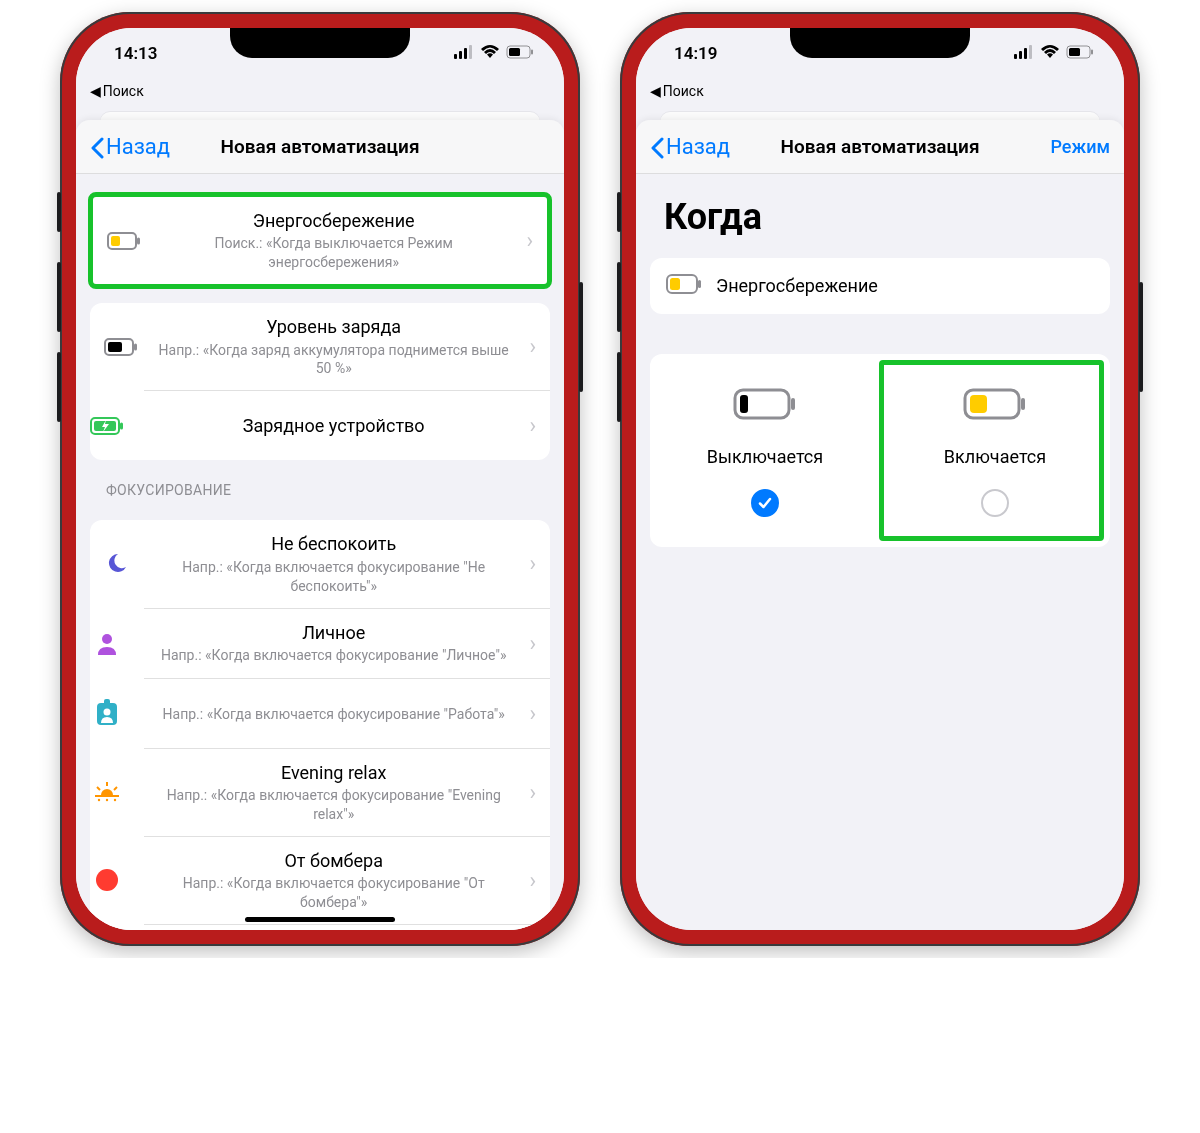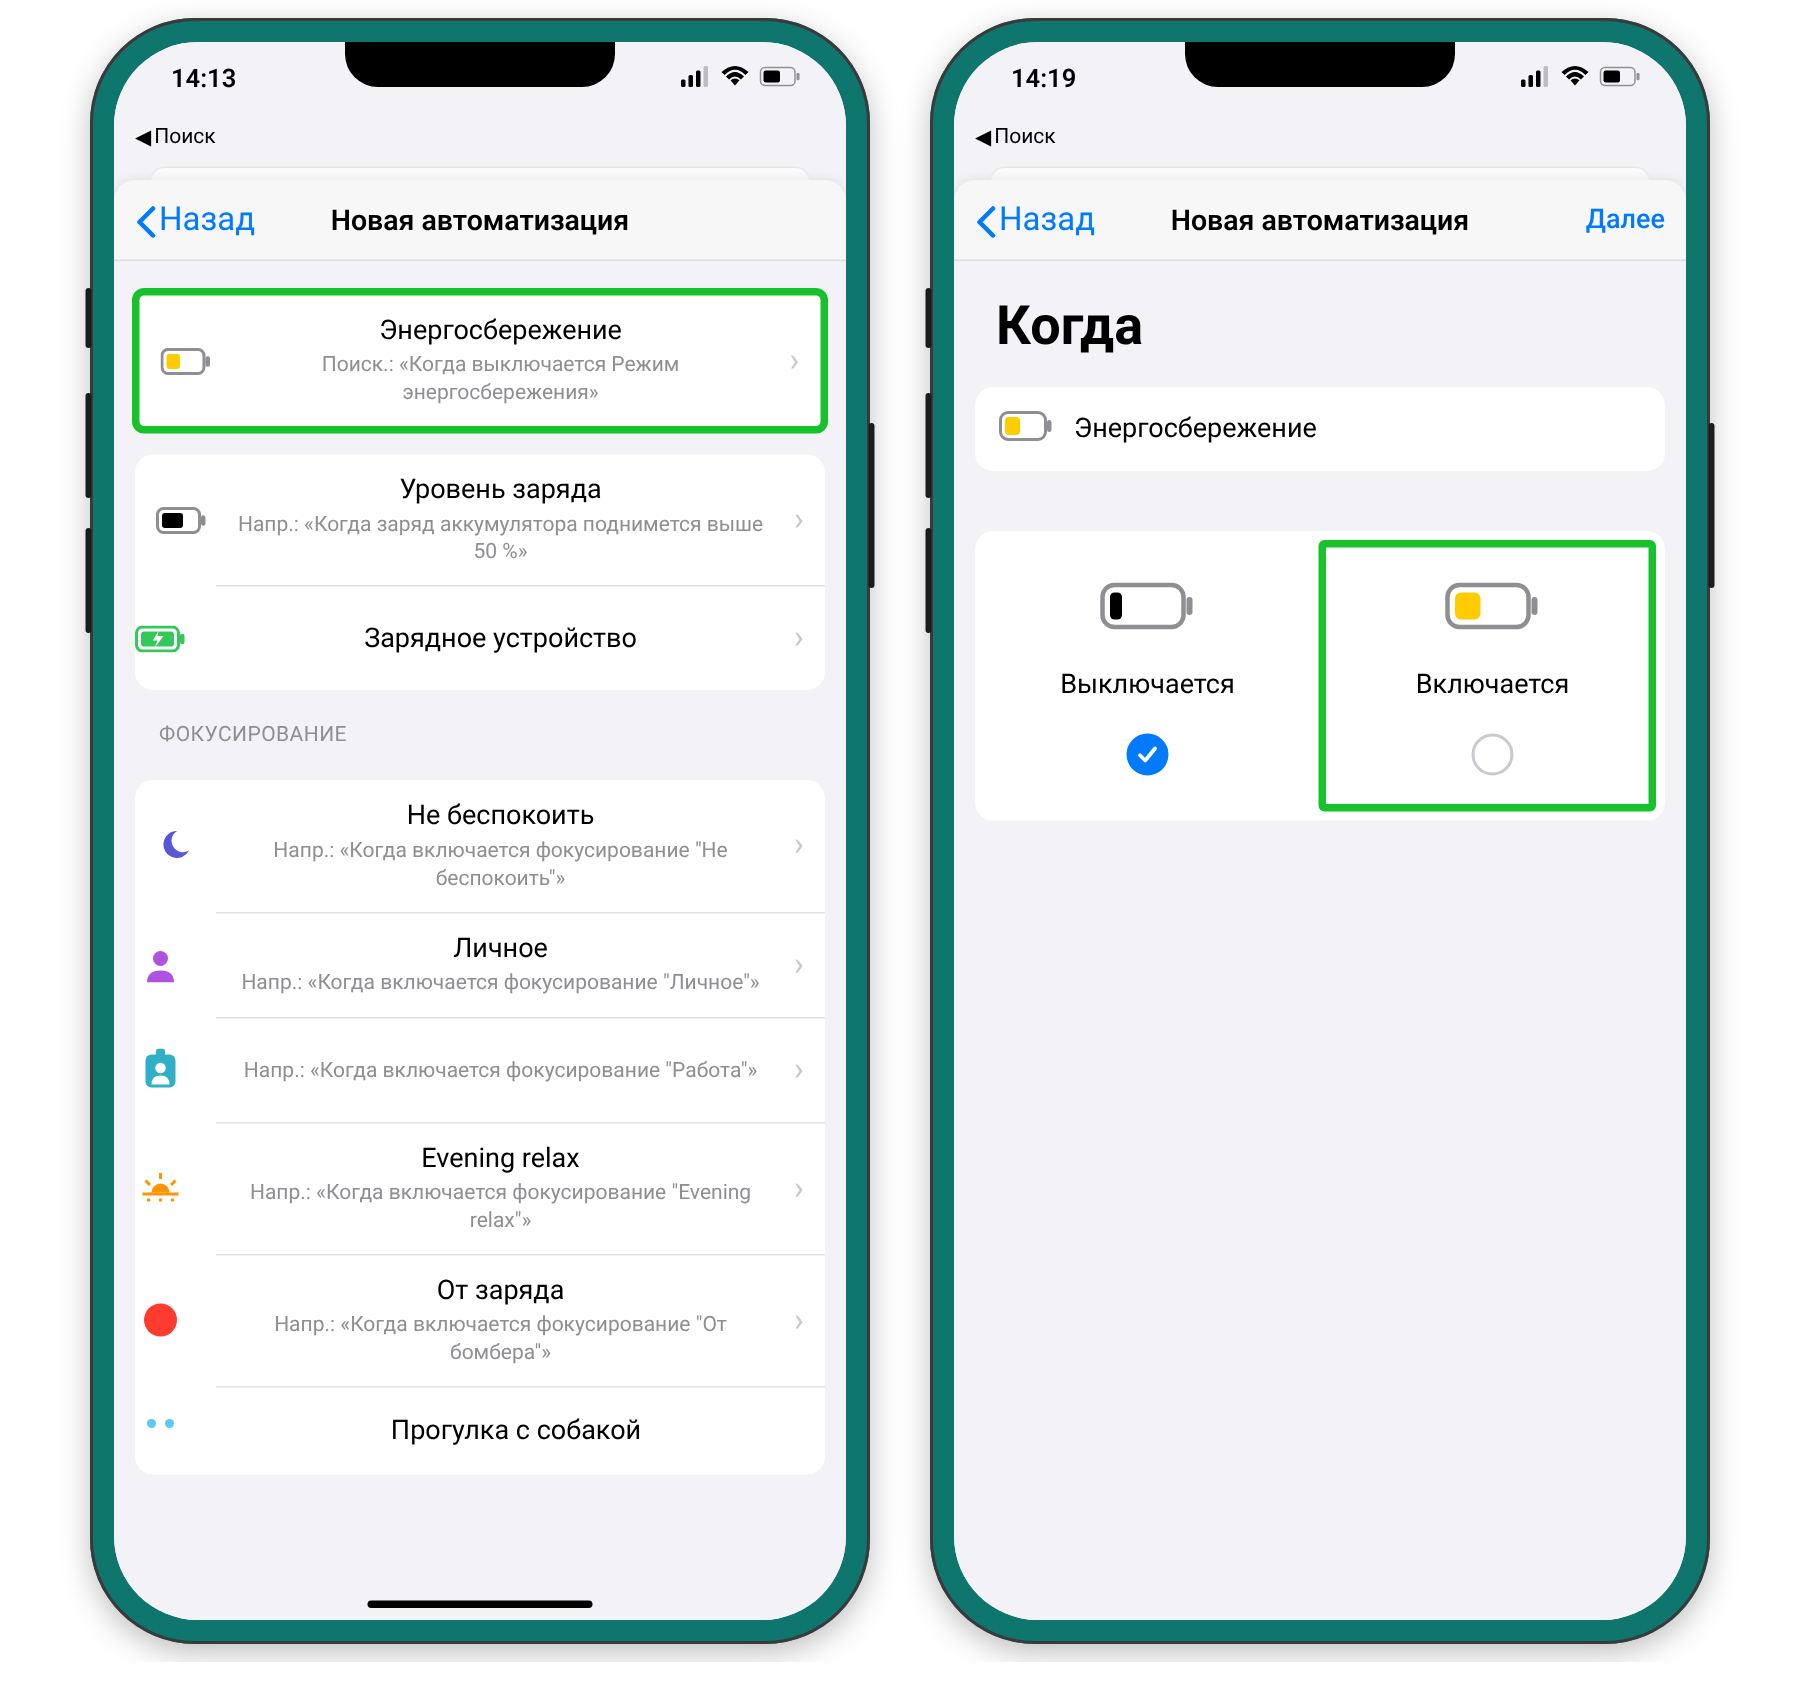--- a/index.html
+++ b/index.html
@@ -6,22 +6,22 @@
   body {
     background: #fff;
     font-family: -apple-system, BlinkMacSystemFont, "Segoe UI", Roboto, sans-serif;
     display: flex;
     gap: 40px;
     padding: 12px 20px;
     justify-content: center;
   }
   .phone {
     width: 520px;
-    height: 1084px;
-    background: #0f766e;
+    height: 934px;
+    background: #b91c1c;
     border-radius: 70px;
     padding: 16px;
     position: relative;
     box-shadow: inset 0 0 0 2px #3a3a3c, 0 6px 20px rgba(0,0,0,0.25);
   }
   .side-btn { position: absolute; background: #1c1c1e; border-radius: 3px; }
   .sb-l1 { left: -3px; top: 180px; width: 4px; height: 40px; }
   .sb-l2 { left: -3px; top: 250px; width: 4px; height: 70px; }
   .sb-l3 { left: -3px; top: 340px; width: 4px; height: 70px; }
   .sb-r  { right: -3px; top: 270px; width: 4px; height: 110px; }
@@ -290,21 +290,21 @@
             </div>
             <div class="chev">›</div>
           </div>
           <div class="row">
             <div class="row-icon">
               <svg width="24" height="24" viewBox="0 0 24 24">
                   <circle cx="12" cy="12" r="11" fill="#ff3b30"></circle>
                 </svg>
             </div>
             <div class="row-text">
-              <div class="row-title">От заряда</div>
+              <div class="row-title">От бомбера</div>
               <div class="row-sub">Напр.: «Когда включается фокусирование "От бомбера"»</div>
             </div>
             <div class="chev">›</div>
           </div>
           <div class="row" style="min-height:44px">
             <div class="row-icon">
               <svg width="24" height="20" viewBox="0 0 24 20">
                   <circle cx="6" cy="5" r="3" fill="#5ac8fa"></circle>
                   <circle cx="18" cy="5" r="3" fill="#5ac8fa"></circle>
                 </svg>
@@ -360,21 +360,21 @@
     <div class="sheet-tab"></div>
     <div class="sheet">
       <div class="nav">
         <div class="nav-back">
           <svg width="14" height="22" viewBox="0 0 14 22">
               <path d="M12 2 L3 11 L12 20" stroke="#007aff" stroke-width="3" fill="none" stroke-linecap="round" stroke-linejoin="round"></path>
             </svg>
           <span>Назад</span>
         </div>
         <div class="nav-title">Новая автоматизация</div>
-        <div class="nav-next">Далее</div>
+        <div class="nav-next">Режим</div>
       </div>
       <div class="content">
         <div class="big-title">Когда</div>
 
         <div class="card">
           <div class="summary-row">
             <span>
               <svg width="36" height="20" viewBox="0 0 36 20">
                   <rect x="1" y="1" width="30" height="18" rx="5" stroke="#8e8e93" stroke-width="2" fill="none"></rect>
                   <rect x="4" y="4" width="10" height="12" rx="2.5" fill="#ffcc00"></rect>

